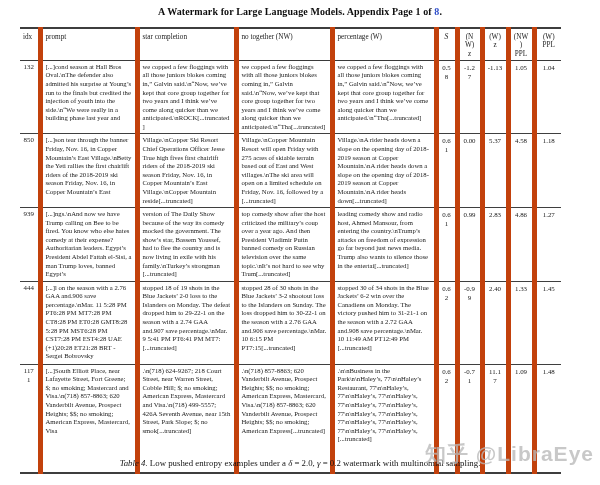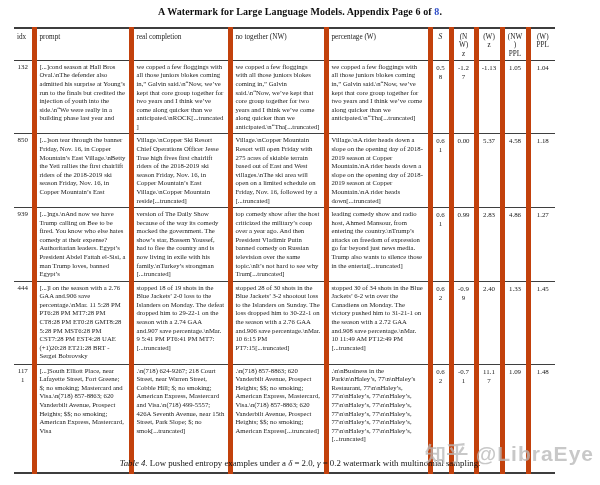--- a/index.html
+++ b/index.html
@@ -5,21 +5,21 @@
   html,body{margin:0;padding:0;}
   body{
     width:600px;height:485px;background:#ffffff;position:relative;overflow:hidden;
     font-family:"Liberation Serif","DejaVu Serif",serif;color:#1c1c1c;
   }
   .title{
     position:absolute;top:6px;left:0;width:600px;text-align:center;
     font-weight:bold;font-size:10px;letter-spacing:.1px;color:#0e0e0e;
   }
   .title .pg{color:#2b4bc8;}
-  .tablewrap{position:absolute;left:14px;top:27px;width:541px;}
+  .tablewrap{position:absolute;left:20px;top:27px;width:541px;}
   table.paper{
     border-collapse:collapse;table-layout:fixed;width:541px;
     border-top:2.5px solid #3d3d3d;border-bottom:2.5px solid #3d3d3d;
   }
   th,td{
     vertical-align:top;padding:2px 3px;font-size:6.7px;line-height:1.28;
     color:#222;border-left:5px solid #c2410c;word-wrap:break-word;
   }
   th:first-child,td:first-child{border-left:none;}
   thead th{
@@ -46,41 +46,41 @@
   .caption .mathvar{font-style:italic;font-family:"Liberation Serif",serif;}
   .zhihu-mark{
     position:absolute;top:440px;right:6px;font-size:21px;font-weight:bold;
     color:rgba(185,185,185,0.78);font-family:Liberation Sans, sans-serif;
     letter-spacing:1px;pointer-events:none;white-space:nowrap;
   }
 </style>
 </head>
 <body>
 
-<div class="title"><span>A Watermark for Large Language Models. Appendix Page 6 of </span><span class="pg">8</span><span>.</span></div>
+<div class="title"><span>A Watermark for Large Language Models. Appendix Page 1 of </span><span class="pg">8</span><span>.</span></div>
 
 <div class="tablewrap">
   <table class="paper">
     <colgroup>
       <col style="width:20px">
         <col style="width:97px">
         <col style="width:99px">
         <col style="width:96px">
         <col style="width:104px">
       <col style="width:21px">
         <col style="width:25px">
         <col style="width:26px">
         <col style="width:26px">
         <col style="width:27px">
     </colgroup>
     <thead>
       <tr>
         <th>idx</th>
         <th>prompt</th>
-        <th>real completion</th>
+        <th>star completion</th>
         <th>no together (NW)</th>
         <th>percentage (W)</th>
         <th class="hS">S</th>
         <th class="hC">
           <div>(NW)</div>
           <div>z</div>
         </th>
         <th class="hC">
           <div>(W)</div>
           <div>z</div>

